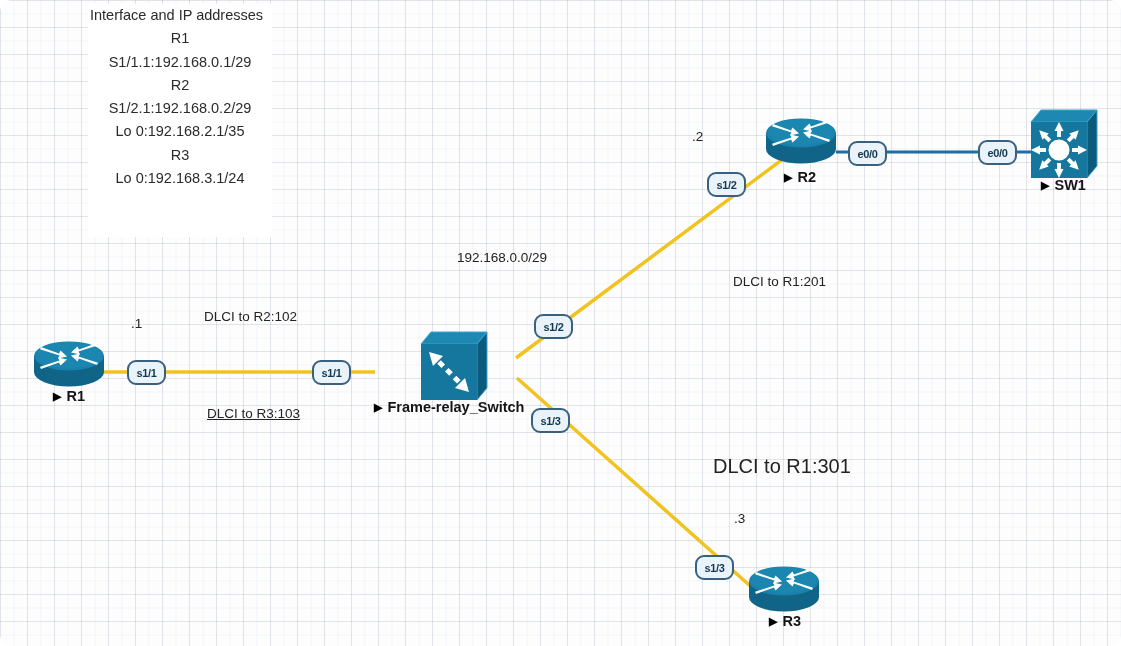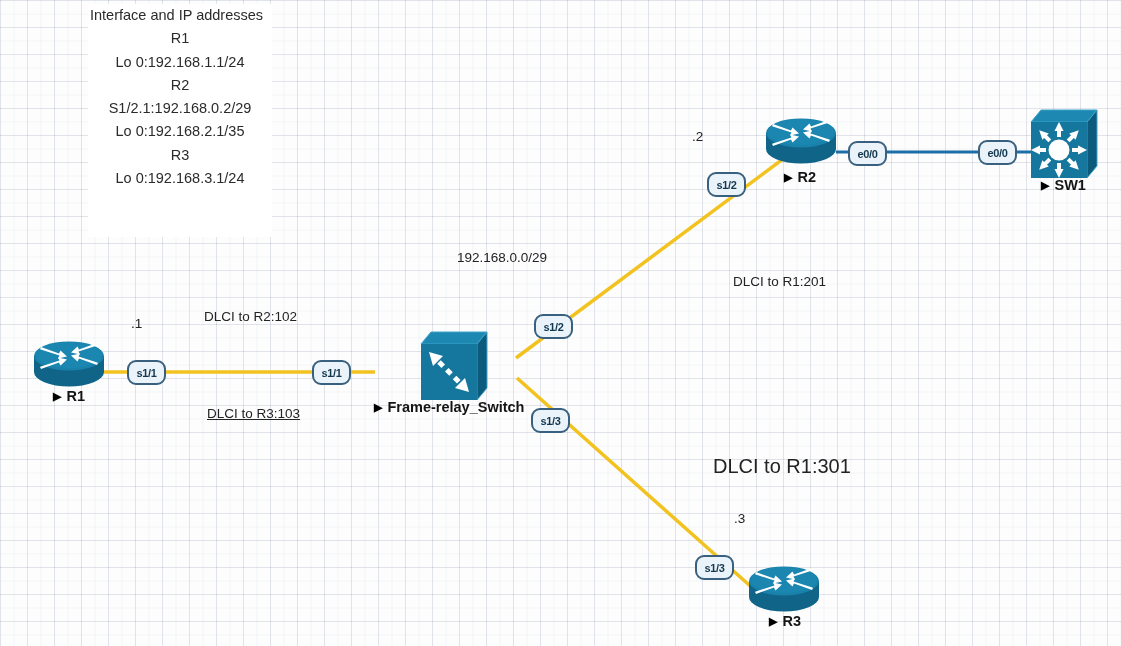--- a/index.html
+++ b/index.html
@@ -11,20 +11,21 @@
   }
   #canvas{
     position:relative;width:1121px;height:646px;
     background-color:#fdfdfe;
     background-image:
       linear-gradient(to right, rgba(60,80,110,0.10) 1px, transparent 1px),
       linear-gradient(to bottom, rgba(60,80,110,0.10) 1px, transparent 1px),
       linear-gradient(to right, rgba(60,80,110,0.05) 1px, transparent 1px),
       linear-gradient(to bottom, rgba(60,80,110,0.05) 1px, transparent 1px);
     background-size:27px 27px,27px 27px,13.5px 13.5px,13.5px 13.5px;
+    border-radius:12px;
   }
   #links{position:absolute;left:0;top:0;z-index:1;}
   .abs{position:absolute;}
   
   .note{
     left:88px;top:4px;width:184px;height:233px;
     background:#ffffff;
     color:#2b2b2b;font-size:14.5px;line-height:23.3px;
     text-align:center;overflow:hidden;z-index:2;
   }
@@ -59,21 +60,21 @@
   <svg id="links" width="1121" height="646">
     <line x1="100" y1="372" x2="375" y2="372" stroke="#f2c21f" stroke-width="3.5"></line>
     <line x1="516" y1="358" x2="795" y2="150" stroke="#f2c21f" stroke-width="3.5"></line>
     <line x1="517" y1="378" x2="757" y2="592" stroke="#f2c21f" stroke-width="3.5"></line>
     <line x1="836" y1="152" x2="1032" y2="152" stroke="#1d6ea6" stroke-width="3"></line>
   </svg>
 
   <div class="abs note">
     <div class="title">Interface and IP addresses</div>
     <div>R1</div>
-    <div>Lo 0:192.168.1.1/24</div>
+    <div>S1/1.1:192.168.0.1/29</div>
     <div>R2</div>
     <div>S1/2.1:192.168.0.2/29</div>
     <div>Lo 0:192.168.2.1/35</div>
     <div>R3</div>
     <div>Lo 0:192.168.3.1/24</div>
   </div>
 
   <div class="abs node" style="left:33px;top:337px;">
     <svg width="72" height="54" viewBox="0 0 72 54">
       <path d="M1 19 v16 a35 14.5 0 0 0 70 0 V19 Z" fill="#0f6488"></path>

